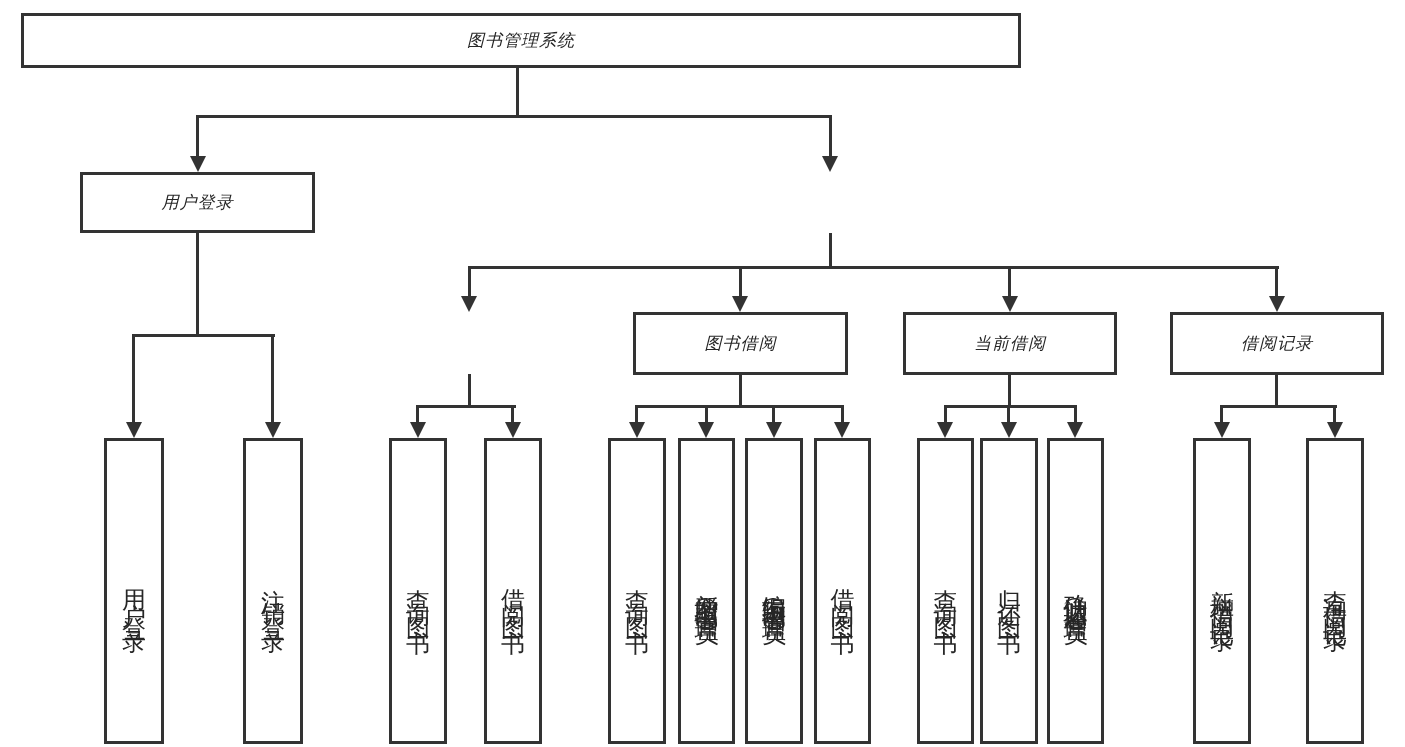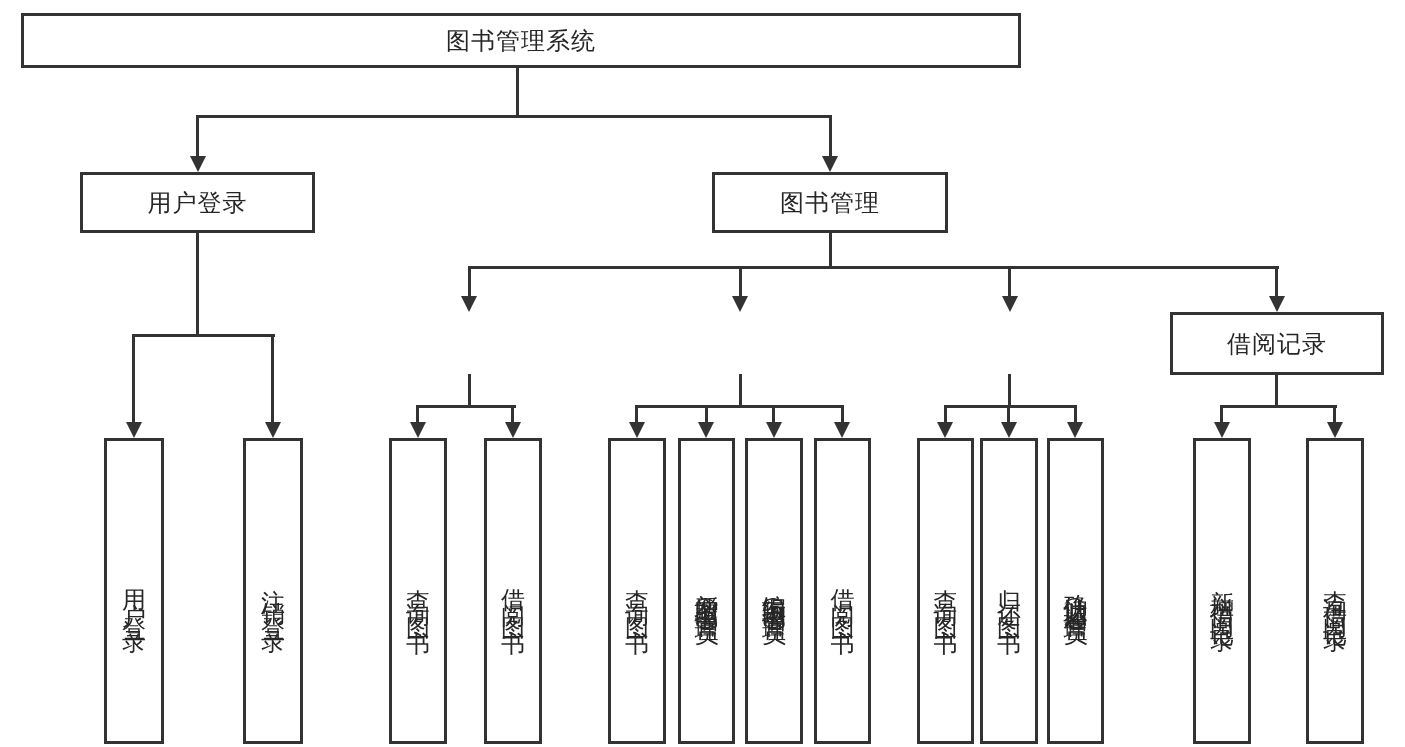--- a/index.html
+++ b/index.html
@@ -18,21 +18,21 @@
     overflow:hidden;
   }
   .box{
     position:absolute;
     box-sizing:border-box;
     border:3px solid var(--border);
     background:#ffffff;
     display:flex;align-items:center;justify-content:center;
     color:var(--text);
   }
-  .hlabel{font-size:24px;letter-spacing:1px;white-space:nowrap;}
+  .hlabel{font-size:17px;letter-spacing:1px;white-space:nowrap;font-style:italic;}
   .vbox{z-index:2;}
   .vtext{
     writing-mode:vertical-rl;
     text-orientation:mixed;
     font-size:24px;
     color:var(--text);
     line-height:1;
     white-space:nowrap;
   }
   .ls4{letter-spacing:14px;padding-top:14px;}
@@ -67,42 +67,45 @@
   <div class="line" style="left:516px;top:68px;width:3px;height:49px"></div>
   <div class="line" style="left:196px;top:115px;width:636px;height:3px"></div>
   <div class="line" style="left:196px;top:115px;width:3px;height:43px"></div>
   <div class="arrow" style="left:190px;top:156px"></div>
   <div class="line" style="left:829px;top:115px;width:3px;height:43px"></div>
   <div class="arrow" style="left:822px;top:156px"></div>
 
   <div class="box" style="left:80px;top:172px;width:235px;height:61px">
     <span class="hlabel">用户登录</span>
   </div>
-  <div class="box" style="left:712px;top:172px;width:236px;height:61px">
-    <span class="hlabel">图书管理</span>
-  </div>
 
   <div class="line" style="left:196px;top:233px;width:3px;height:103px"></div>
   <div class="line" style="left:133px;top:334px;width:142px;height:3px"></div>
   <div class="line" style="left:132px;top:334px;width:3px;height:89px"></div>
   <div class="arrow" style="left:126px;top:422px"></div>
   <div class="line" style="left:271px;top:334px;width:3px;height:89px"></div>
   <div class="arrow" style="left:265px;top:422px"></div>
 
   <div class="line" style="left:829px;top:233px;width:3px;height:36px"></div>
   <div class="line" style="left:468px;top:266px;width:811px;height:3px"></div>
   <div class="line" style="left:468px;top:266px;width:3px;height:32px"></div>
   <div class="arrow" style="left:461px;top:296px"></div>
   <div class="line" style="left:739px;top:266px;width:3px;height:32px"></div>
   <div class="arrow" style="left:732px;top:296px"></div>
   <div class="line" style="left:1008px;top:266px;width:3px;height:32px"></div>
   <div class="arrow" style="left:1002px;top:296px"></div>
   <div class="line" style="left:1275px;top:266px;width:3px;height:32px"></div>
   <div class="arrow" style="left:1269px;top:296px"></div>
 
+  <div class="box" style="left:633px;top:312px;width:215px;height:63px">
+    <span class="hlabel">图书借阅</span>
+  </div>
+  <div class="box" style="left:903px;top:312px;width:214px;height:63px">
+    <span class="hlabel">当前借阅</span>
+  </div>
   <div class="box" style="left:1170px;top:312px;width:214px;height:63px">
     <span class="hlabel">借阅记录</span>
   </div>
 
   <div class="line" style="left:468px;top:374px;width:3px;height:33px"></div>
   <div class="line" style="left:417px;top:405px;width:99px;height:3px"></div>
   <div class="line" style="left:416px;top:405px;width:3px;height:18px"></div>
   <div class="arrow" style="left:410px;top:422px"></div>
   <div class="line" style="left:511px;top:405px;width:3px;height:18px"></div>
   <div class="arrow" style="left:505px;top:422px"></div>

